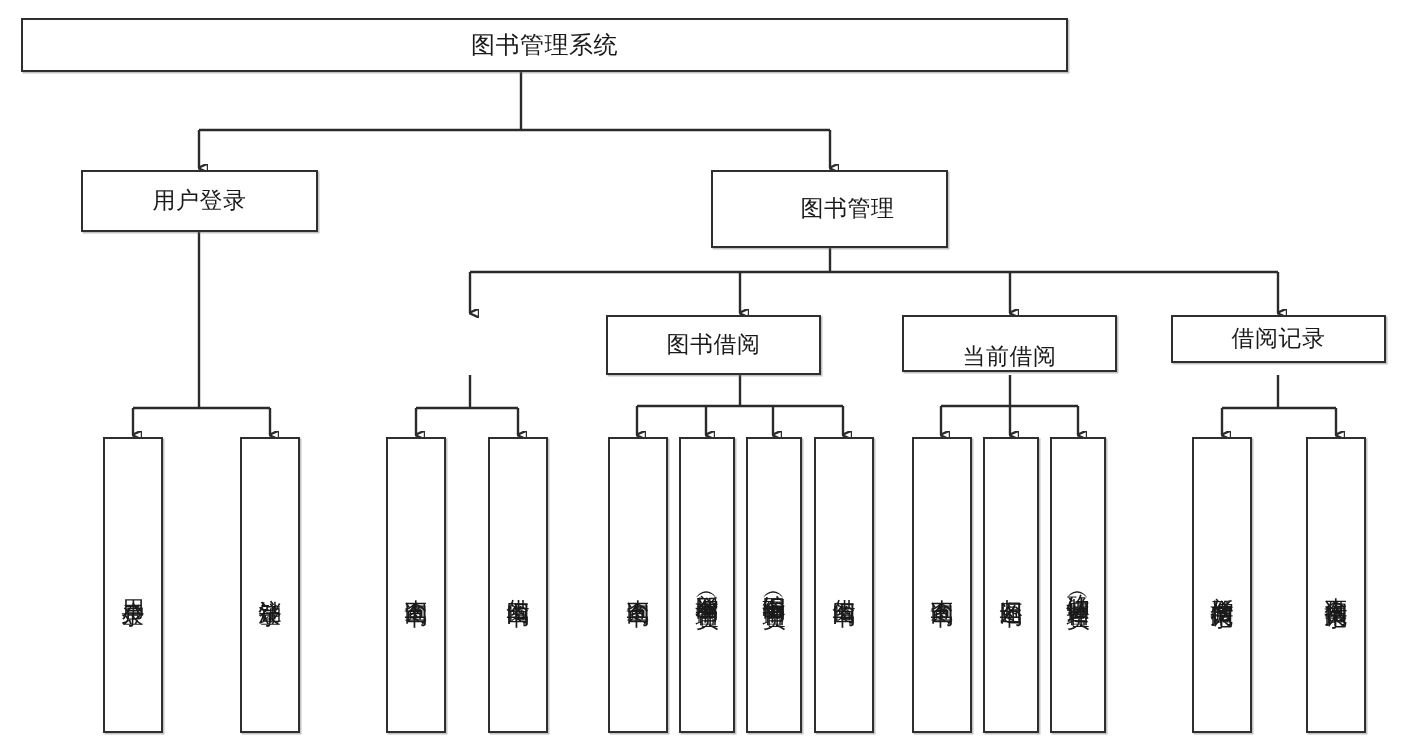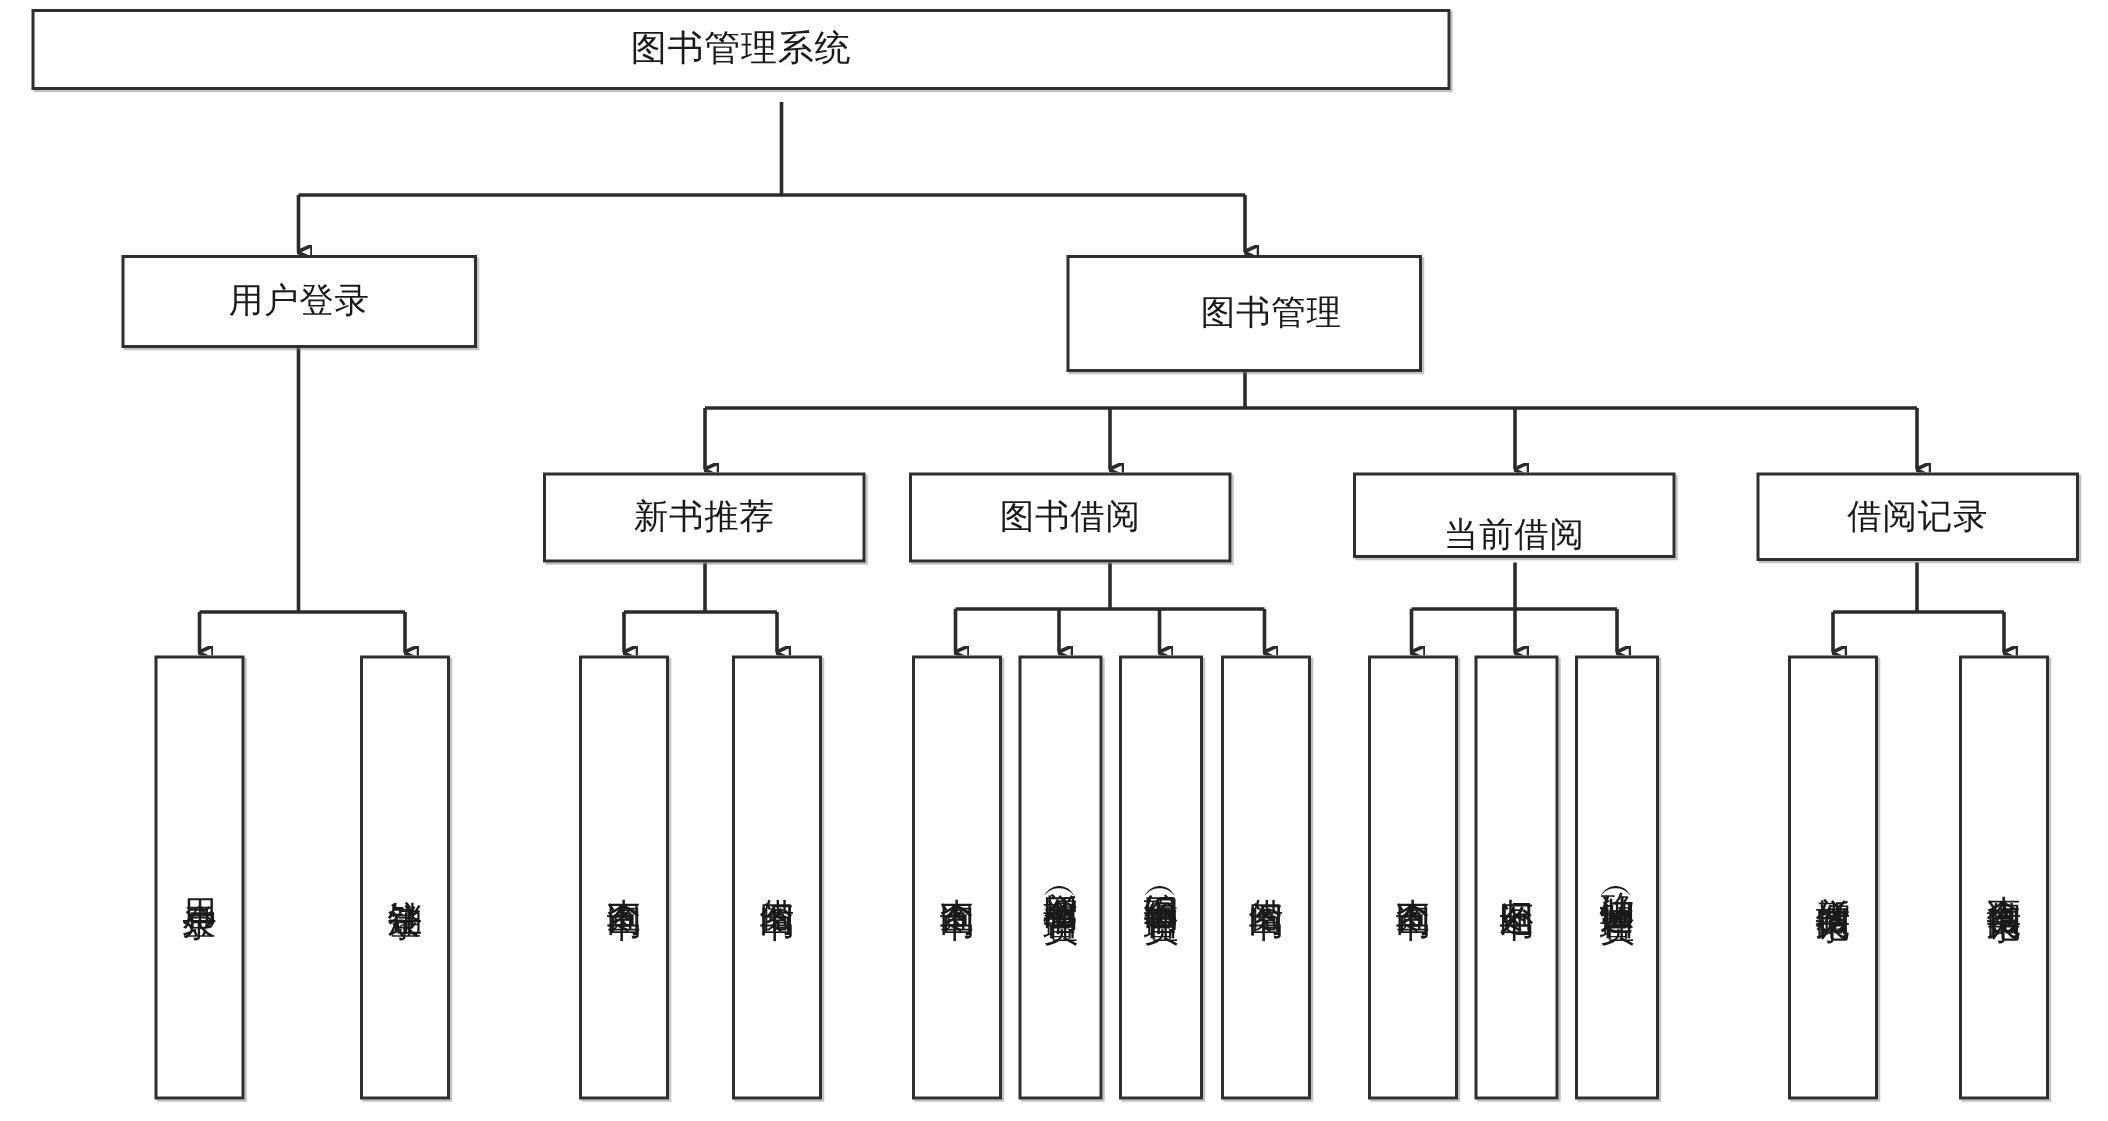--- a/index.html
+++ b/index.html
@@ -132,45 +132,42 @@
     <line x1="941" y1="406" x2="941" y2="435" marker-end="url(#arw)"></line>
     <line x1="1010" y1="406" x2="1010" y2="435" marker-end="url(#arw)"></line>
     <line x1="1078" y1="406" x2="1078" y2="435" marker-end="url(#arw)"></line>
 
     <line x1="1278" y1="375" x2="1278" y2="408"></line>
     <line x1="1222" y1="408" x2="1336" y2="408"></line>
     <line x1="1222" y1="408" x2="1222" y2="435" marker-end="url(#arw)"></line>
     <line x1="1336" y1="408" x2="1336" y2="435" marker-end="url(#arw)"></line>
   </svg>
 
-  <div class="node h-node root" style="left:21px; top:6px; width:946px; height:54px;">
+  <div class="node h-node root" style="left:21px; top:18px; width:1047px; height:54px;">
     <span class="label">图书管理系统</span>
   </div>
 
   <div class="node h-node" style="left:81px; top:170px; width:237px; height:62px;">
     <span class="label">用户登录</span>
   </div>
 
   <div class="node h-node" style="left:711px; top:170px; width:237px; height:78px;padding-left:36px;">
     <span class="label">图书管理</span>
   </div>
 
-  <div class="node h-node" style="left:362px; top:315px; width:215px; height:60px;">
-    <span class="label">新书推荐</span>
-  </div>
 
   <div class="node h-node" style="left:606px; top:315px; width:215px; height:60px;">
     <span class="label">图书借阅</span>
   </div>
 
   <div class="node h-node" style="left:902px; top:315px; width:215px; height:57px;align-items:flex-end;">
     <span class="label">当前借阅</span>
   </div>
 
-  <div class="node h-node" style="left:1171px; top:315px; width:215px; height:59px;font-family:Liberation Serif, serif;">
+  <div class="node h-node" style="left:1171px; top:315px; width:215px; height:48px;font-family:Liberation Serif, serif;">
     <span class="label">借阅记录</span>
   </div>
 
   <div class="node v-node" style="left:103px; top:437px; width:60px; height:296px;">
     <span class="label">用户登录</span>
   </div>
 
   <div class="node v-node" style="left:240px; top:437px; width:60px; height:296px;">
     <span class="label">注销登录</span>
   </div>

